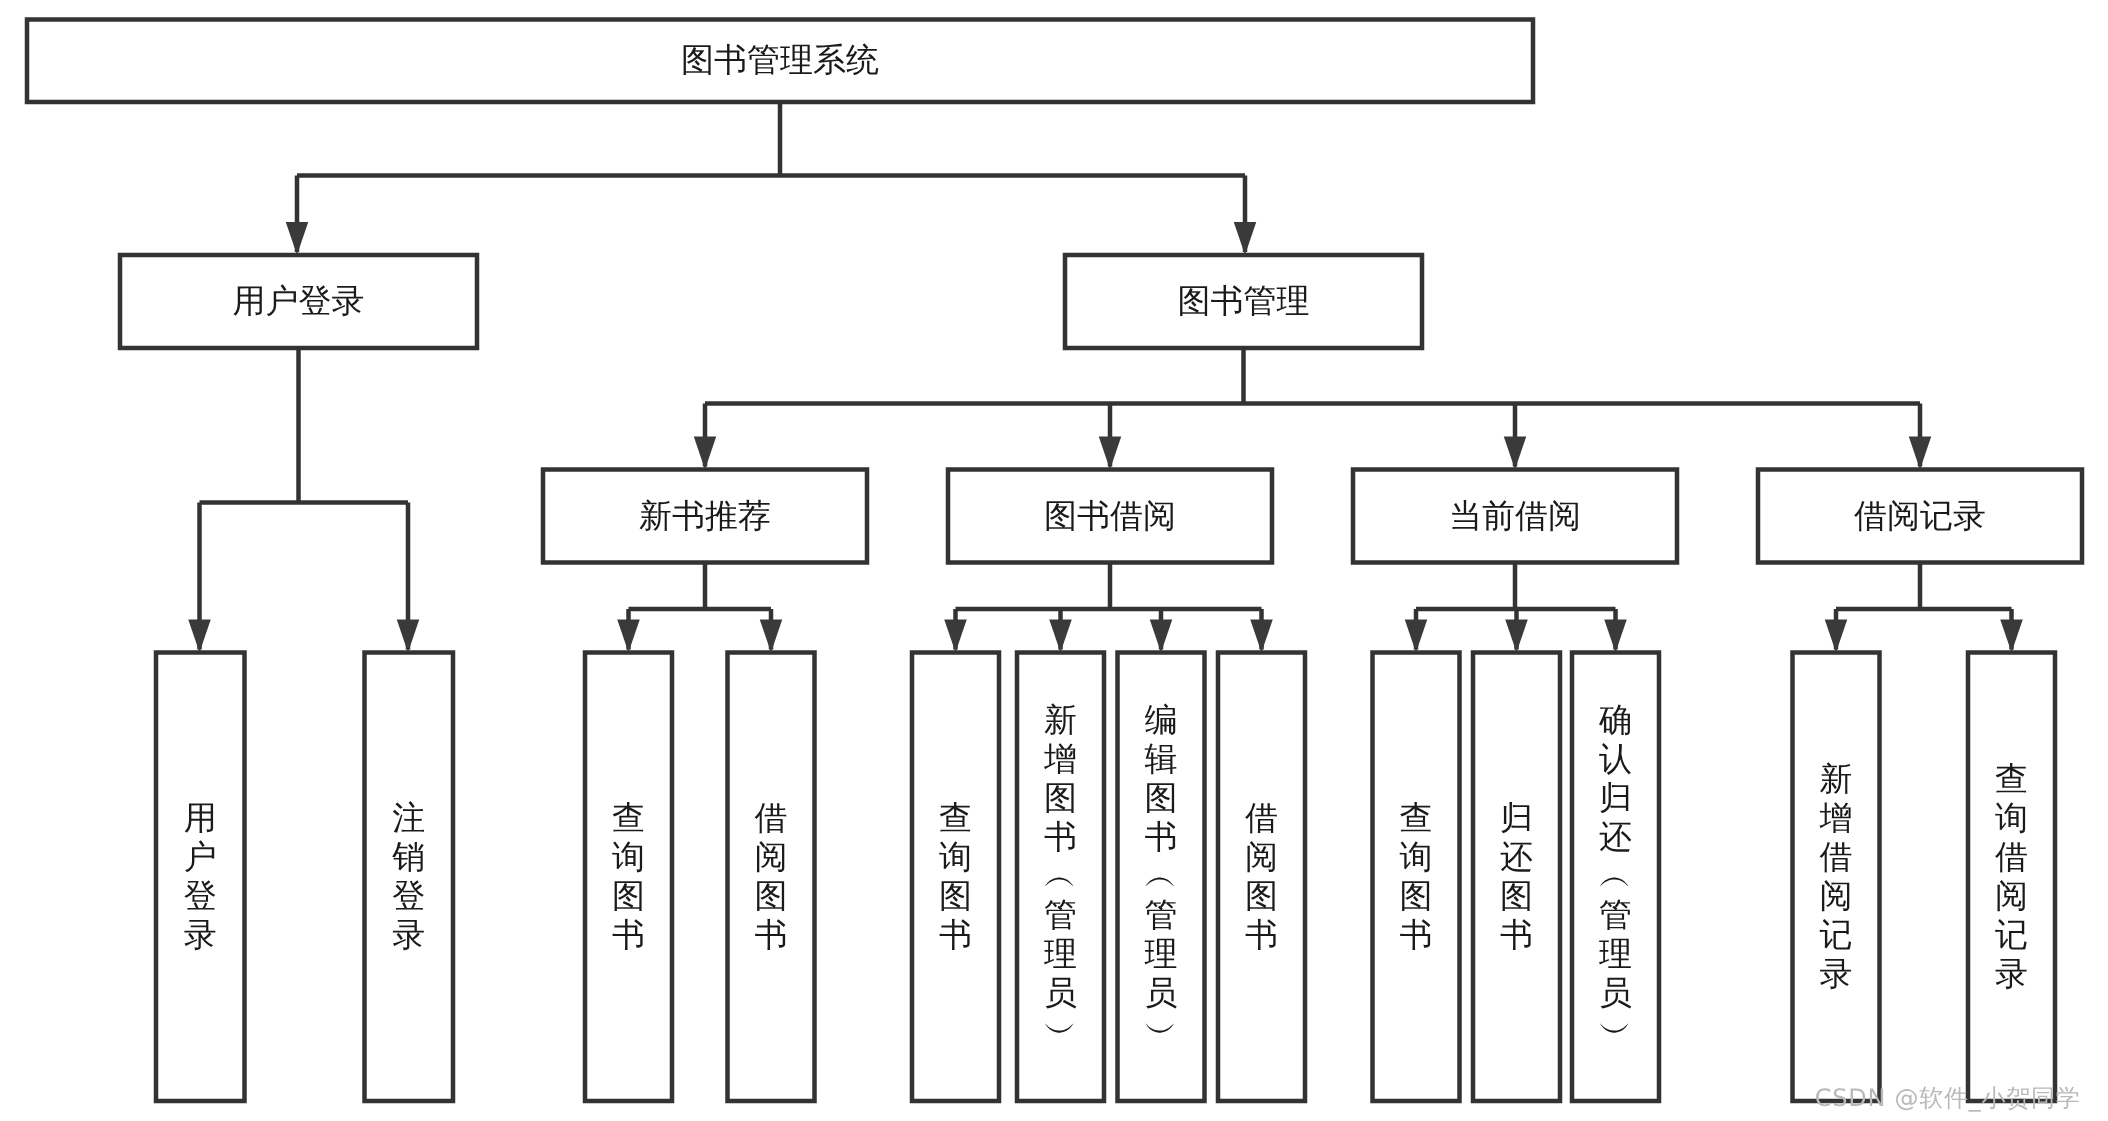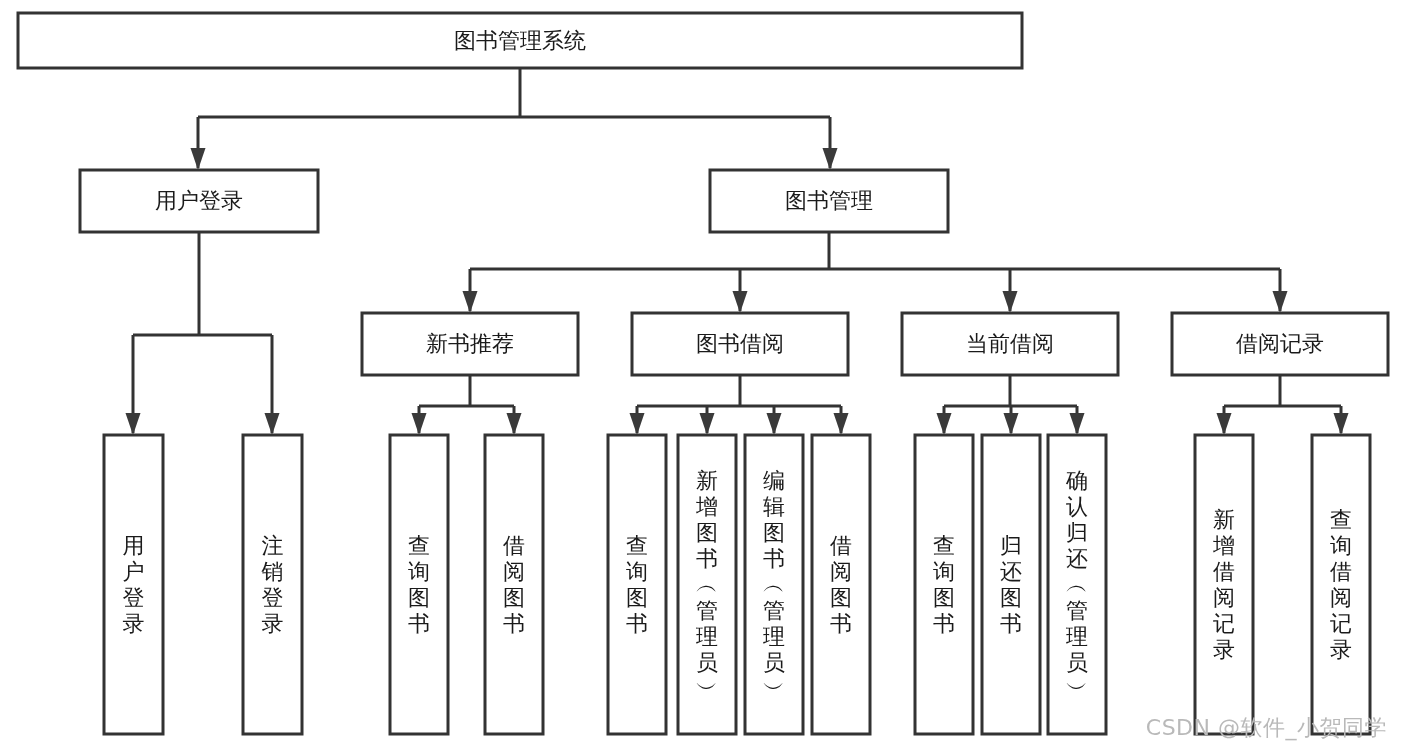--- a/index.html
+++ b/index.html
@@ -54,21 +54,21 @@
     font-family: "DejaVu Sans", "Liberation Sans", sans-serif;
     font-size: 22px;
     fill: #1a1a1a;
     text-anchor: middle;
   }
   .watermark {
     position: absolute;
     right: 10px;
     bottom: 4px;
     font-family: "DejaVu Sans", "Liberation Sans", sans-serif;
-    font-size: 22px;
+    font-size: 16px;
     color: #b9b9b9;
     white-space: nowrap;
     letter-spacing: 0.5px;
     user-select: none;
   }
 </style>
 </head>
 <body>
 
 <div id="diagram-root">

